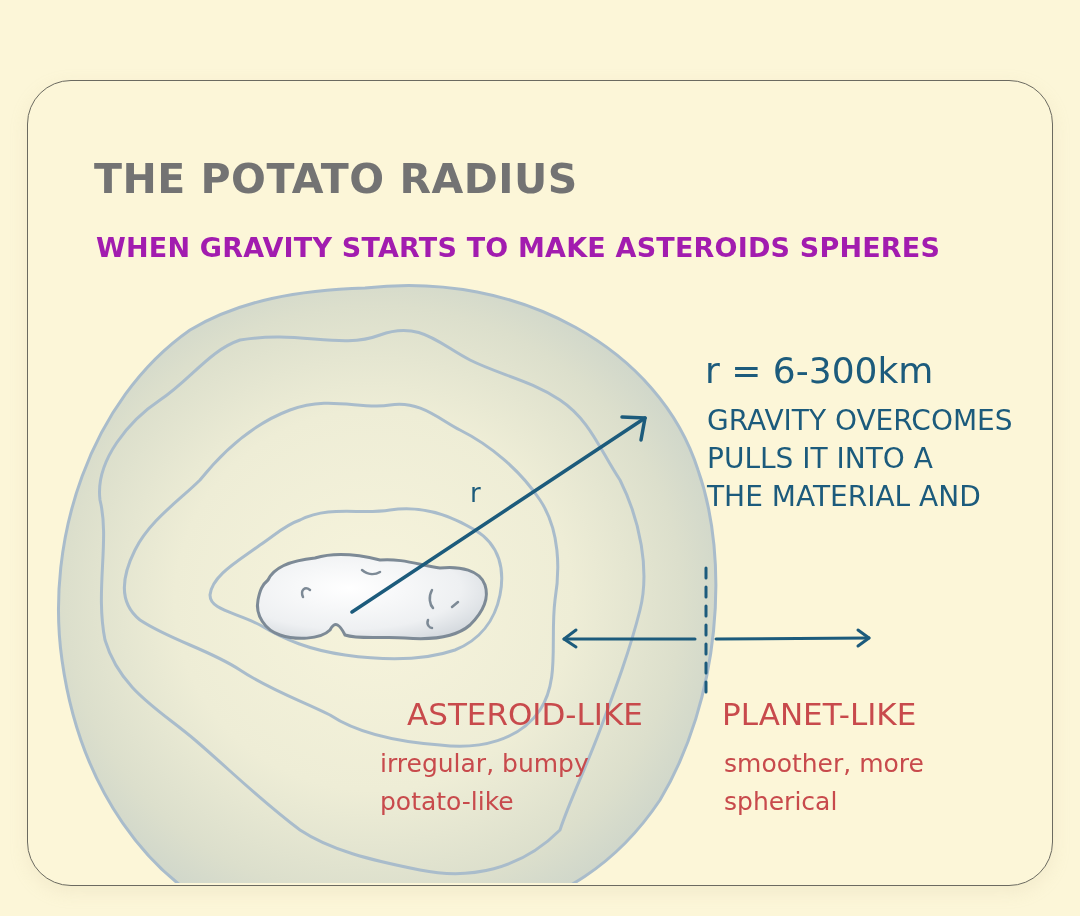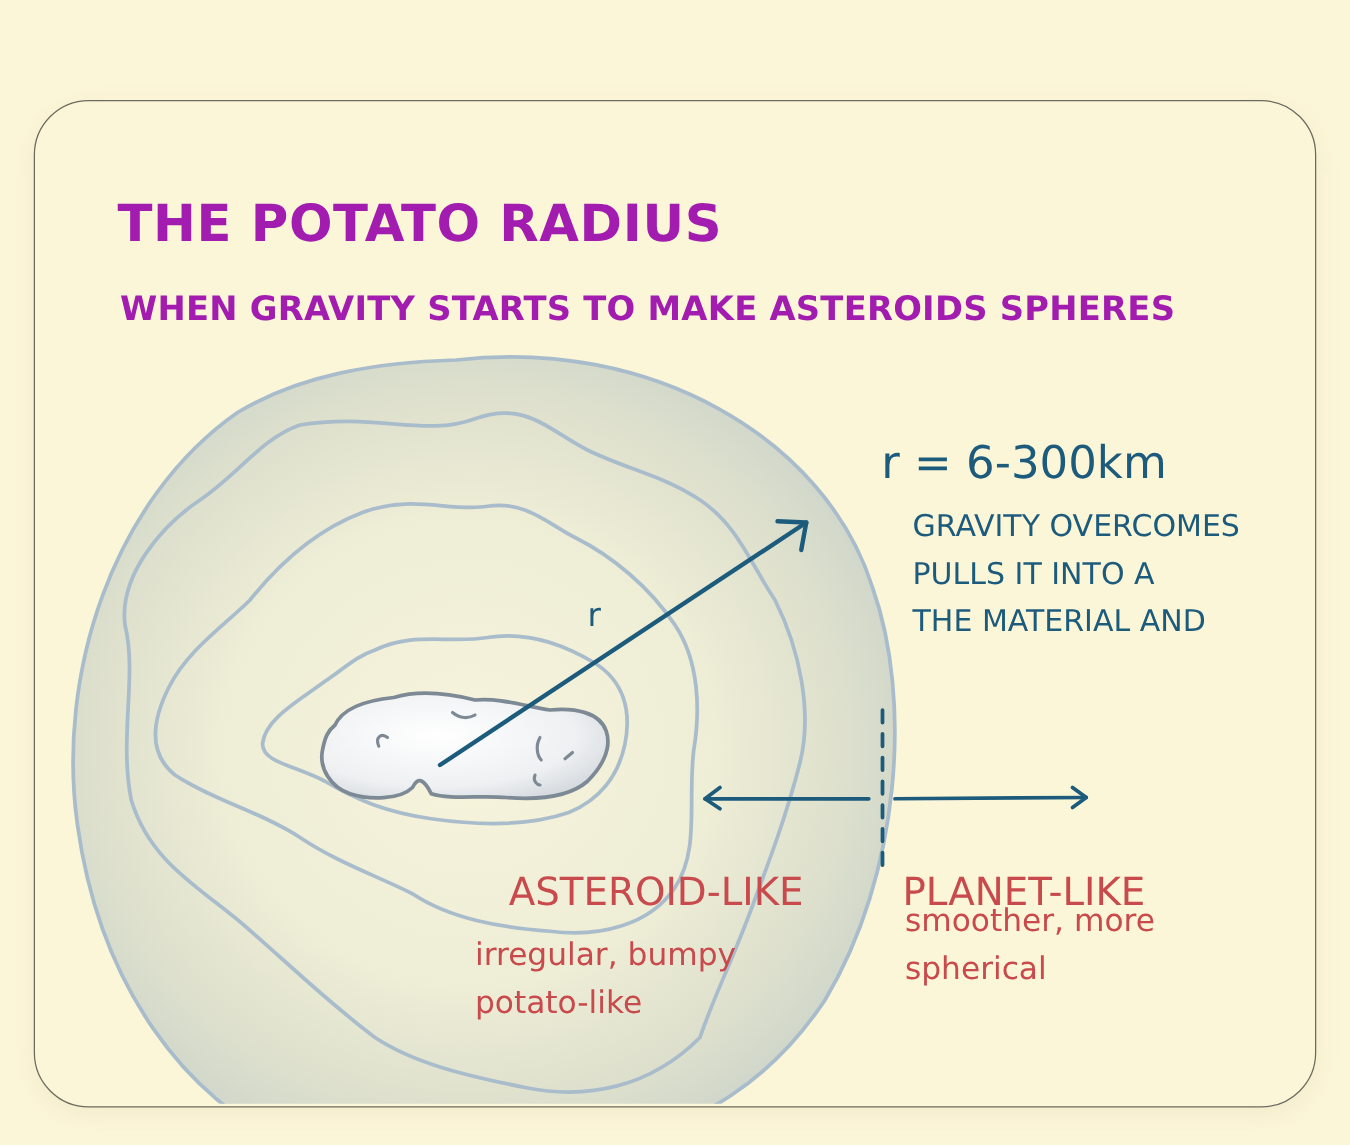--- a/index.html
+++ b/index.html
@@ -16,39 +16,39 @@
     border-radius: 44px;
     background: #fcf6d8;
     overflow: hidden;
     box-shadow: 0 6px 18px rgba(200,190,150,0.18);
   }
   svg.art { position: absolute; left: 0; top: 0; }
   .title {
     position: absolute; left: 94px; top: 155px;
     font-family: "DejaVu Sans", sans-serif;
     font-weight: bold; font-size: 41px; letter-spacing: 0.5px;
-    color: #a21caf; margin: 0;
+    color: #737373; margin: 0;
   }
   .subtitle {
     position: absolute; left: 96px; top: 232px;
     font-family: "DejaVu Sans", sans-serif;
     font-size: 27px; letter-spacing: 0.2px;
     color: #a21caf; margin: 0;
   }
   .blue { color: #1c5b7c; font-family: "DejaVu Sans", sans-serif; position: absolute; margin: 0; }
   .radius-value { left: 705px; top: 350px; font-size: 36px; }
-  .explain { left: 707px; top: 402px; font-size: 24px; line-height: 38px; width: 320px; margin-left: 23px; }
+  .explain { left: 707px; top: 402px; font-size: 28px; line-height: 38px; width: 320px; }
   .r-label { left: 470px; top: 478px; font-size: 26px; }
   .red { color: #c84a4c; position: absolute; margin: 0; font-family: "DejaVu Sans", sans-serif; }
   .cat-title { font-size: 31px; }
   .cat-desc { font-size: 25px; line-height: 38px; }
   .ast-title { left: 407px; top: 696px; width: 280px; text-align: left; }
   .ast-desc { left: 380px; top: 745px; width: 300px; text-align: left; }
   .pla-title { left: 722px; top: 696px; }
-  .pla-desc { left: 724px; top: 718px; width: 260px; }
+  .pla-desc { left: 724px; top: 745px; width: 260px; }
 </style>
 </head>
 <body>
 
 <div class="card"></div>
 
 <svg class="art" width="1080" height="916" viewBox="0 0 1080 916">
   <defs>
     <radialGradient id="sphereGrad" cx="0.48" cy="0.5" r="0.55">
       <stop offset="0" stop-color="#f7f4dc"></stop>

